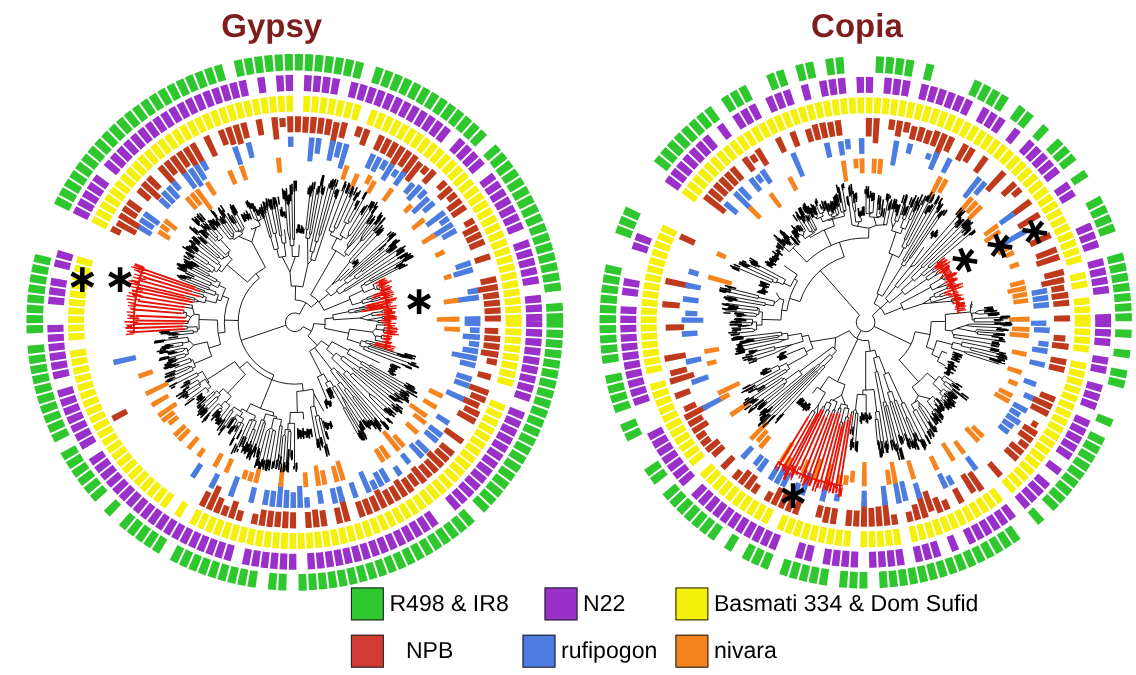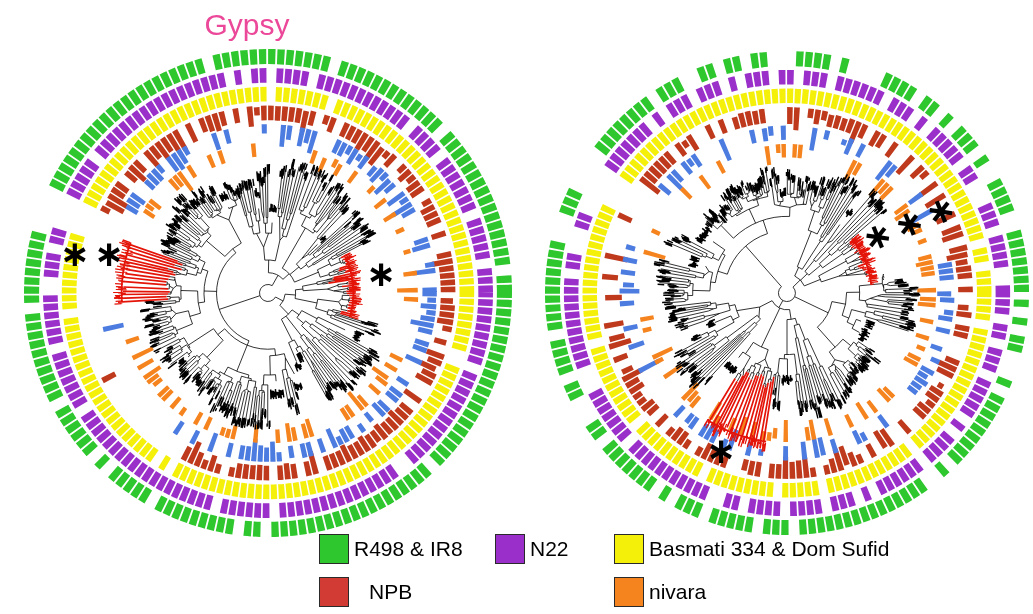--- a/index.html
+++ b/index.html
@@ -1,19 +1,19 @@
 <!DOCTYPE html>
 <html><head>
 <meta charset="utf-8">
 <style>
   html,body{margin:0;padding:0;background:#fff;}
   .fig{position:relative;width:1033px;height:614px;background:#fff;
        font-family:"Liberation Sans",sans-serif;overflow:hidden;}
   .fig svg{position:absolute;left:0;top:0;}
-  .title{position:absolute;transform:translateX(-50%);font-size:30px;color:#ec4899;white-space:nowrap;}
+  .title{position:absolute;transform:translateX(-50%);font-size:30px;color:#7f1d1d;white-space:nowrap;font-weight:bold;}
   .ast{position:absolute;font-family:"DejaVu Sans",sans-serif;font-weight:bold;color:#000;
        white-space:nowrap;line-height:1;}
   .legend-item{position:absolute;display:flex;align-items:center;gap:5px;height:33px;padding-left:39px;}
   .swatch{width:30px;height:30px;border:1.7px solid #2a2a2a;box-sizing:border-box;flex:0 0 auto;}
   .llabel{font-size:21px;color:#000;white-space:nowrap;}
   .pos-c1r1{left:280px;top:532px;} .pos-c2r1{left:436px;top:532px;margin-left:20px;} .pos-c3r1{left:575px;top:532px;}
   .pos-c1r2{left:280px;top:575px;gap:20px;} .pos-c2r2{left:436px;top:575px;} .pos-c3r2{left:575px;top:575px;}
 </style>
 </head>
 <body>
@@ -50,20 +50,21 @@
           <path d="M806.9 200.4L810.0 186.2M803.8 200.7L807.9 178.5M806.0 204.6A90.4 90.4 0 0 0 803.2 204.0M806.0 204.6L806.9 200.4M803.2 204.0L803.8 200.7M802.4 191.0L802.4 190.6M799.8 192.6L800.7 185.4M801.8 194.7A99.4 99.4 0 0 0 799.6 194.4M801.8 194.7L802.4 191.0M799.6 194.4L799.8 192.6M796.9 195.6L798.5 180.6M800.6 197.1A96.9 96.9 0 0 0 796.8 196.6M800.6 197.1L801.0 194.6M796.8 196.6L796.9 195.6M793.9 190.0L794.7 177.9M790.2 190.1L790.6 177.1M793.6 193.5A99.8 99.8 0 0 0 790.1 193.3M793.6 193.5L793.9 190.0M790.1 193.3L790.2 190.1M787.3 191.2L787.3 173.6M791.9 194.4A98.8 98.8 0 0 0 787.3 194.2M791.9 194.4L791.9 193.4M787.3 194.2L787.3 191.2M798.9 197.9A95.9 95.9 0 0 0 790.6 197.2M798.9 197.9L799.0 196.8M790.6 197.2L790.7 194.3M796.6 204.9L804.6 204.3M796.6 204.9L794.4 197.4M785.4 193.5A99.6 99.6 0 0 0 779.9 193.7M778.0 192.0L776.7 178.2M775.3 188.1L773.5 171.8M777.0 193.1L778.0 192.0M777.0 193.1L775.3 188.1M783.0 201.4A91.6 91.6 0 0 0 777.9 201.8M783.0 201.4L782.9 198.1M777.9 201.8L777.0 193.1M774.5 204.6L771.4 182.7M779.6 205.8L781.0 201.6M779.6 205.8L774.5 204.6M789.9 207.4L796.6 204.9M789.9 207.4L779.6 205.8M769.0 189.5L765.5 169.1M766.3 188.2L763.0 171.6M769.3 191.0A103.5 103.5 0 0 0 766.9 191.5M769.3 191.0L769.0 189.5M766.9 191.5L766.3 188.2M764.5 192.0L761.6 179.0M768.4 192.2A102.5 102.5 0 0 0 764.7 193.0M768.4 192.2L768.2 191.2M764.7 193.0L764.5 192.0M762.0 191.7L759.6 182.0M760.2 194.1L757.8 185.5M762.7 194.5A101.4 101.4 0 0 0 760.5 195.1M762.7 194.5L762.0 191.7M760.5 195.1L760.2 194.1M756.1 192.7L754.6 187.8M753.4 194.9L750.6 186.9M756.8 194.8A102.7 102.7 0 0 0 753.7 195.8M756.8 194.8L756.1 192.7M753.7 195.8L753.4 194.9M761.6 195.8A100.4 100.4 0 0 0 756.3 197.4M761.6 195.8L761.3 194.9M756.3 197.4L755.6 195.2M748.8 191.9L747.1 187.2M745.0 193.4L740.9 183.6M749.2 192.8A107.1 107.1 0 0 0 745.4 194.3M749.2 192.8L748.8 191.9M745.4 194.3L745.0 193.4M743.1 196.6L739.7 189.2M740.7 197.7L737.5 191.0M742.0 198.2L743.1 196.6M742.0 198.2L740.7 197.7M748.4 196.5A103.9 103.9 0 0 0 742.5 199.1M748.4 196.5L747.3 193.6M742.5 199.1L742.0 198.2M758.8 197.7A99.4 99.4 0 0 0 747.9 201.7M758.8 197.7L758.5 196.7M747.9 201.7L746.1 197.5M767.8 196.5A98.4 98.4 0 0 0 753.3 200.6M767.8 196.5L767.0 192.5M753.3 200.6L752.9 199.7M741.5 206.4L732.3 188.7M737.3 203.2L734.3 197.6M742.3 207.8A96.2 96.2 0 0 0 740.4 208.8M742.3 207.8L741.5 206.4M740.4 208.8L737.3 203.2M738.0 208.3L729.0 192.7M735.4 209.5L728.0 197.6M738.7 209.5A96.5 96.5 0 0 0 736.3 210.9M738.7 209.5L738.0 208.3M736.3 210.9L735.4 209.5M742.3 209.0A95.1 95.1 0 0 0 738.1 211.4M742.3 209.0L741.8 208.0M738.1 211.4L737.4 210.2M732.0 208.7L724.4 196.9M729.6 209.9L727.5 206.9M732.6 209.5A99.6 99.6 0 0 0 730.4 211.0M732.6 209.5L732.0 208.7M730.4 211.0L729.6 209.9M725.0 209.5L723.7 207.9M725.2 212.4L725.0 209.5M725.2 212.4L722.3 211.5M730.0 214.3L731.1 210.5M730.0 214.3L725.2 212.4M740.5 211.4A93.9 93.9 0 0 0 731.9 217.0M740.5 211.4L739.9 210.4M731.9 217.0L730.0 214.3M758.6 205.4A92.1 92.1 0 0 0 736.8 215.8M758.6 205.4L756.7 199.4M736.8 215.8L735.8 214.3M715.9 214.0L715.1 213.1M719.7 214.0A103.8 103.8 0 0 0 717.6 215.9M719.7 214.0L719.0 213.3M717.6 215.9L715.9 214.0M716.5 218.0L712.0 213.1M716.9 222.1L713.3 218.5M719.6 221.3A98.4 98.4 0 0 0 717.8 223.1M719.6 221.3L716.5 218.0M717.8 223.1L716.9 222.1M723.5 219.5A97.1 97.1 0 0 0 719.7 223.0M723.5 219.5L719.2 214.5M719.7 223.0L718.8 222.0M712.2 220.7L709.9 218.5M710.3 222.1L705.0 217.2M708.7 224.1L707.8 223.3M711.5 223.2A102.8 102.8 0 0 0 709.8 225.1M711.5 223.2L710.3 222.1M709.8 225.1L708.7 224.1M713.9 222.3A101.7 101.7 0 0 0 711.5 224.9M713.9 222.3L712.2 220.7M711.5 224.9L710.6 224.2M723.3 223.0A94.6 94.6 0 0 0 717.4 228.9M723.3 223.0L721.6 221.2M717.4 228.9L712.2 224.1M789.6 216.4A76.7 76.7 0 0 0 733.4 238.2M789.6 216.4L789.9 207.4M755.6 223.1L749.2 209.0M733.4 238.2L720.9 225.3M708.8 228.7A101.2 101.2 0 0 0 699.4 242.2M710.8 252.5L684.9 238.7M701.3 250.9L675.9 238.5M699.5 252.9L675.0 241.7M695.1 254.0L667.5 242.3M702.8 254.4A92.6 92.6 0 0 0 701.7 256.8M702.8 254.4L699.5 252.9M701.7 256.8L695.1 254.0M707.2 253.8A88.9 88.9 0 0 0 705.6 257.3M707.2 253.8L701.3 250.9M705.6 257.3L702.1 255.8M714.1 254.2A82.6 82.6 0 0 0 711.9 258.7M714.1 254.2L710.8 252.5M711.9 258.7L706.1 256.1M724.8 249.8A75.8 75.8 0 0 0 718.6 260.4M724.8 249.8L713.0 241.6M718.6 260.4L712.5 257.4M696.1 257.6A97.6 97.6 0 0 0 692.9 267.3M688.1 268.5L662.1 262.0M687.4 271.0L658.3 264.5M689.7 268.9A100.2 100.2 0 0 0 689.1 271.4M689.7 268.9L688.1 268.5M689.1 271.4L687.4 271.0M694.4 275.2L660.8 268.8M693.2 277.4L663.5 272.5M695.8 275.5A92.9 92.9 0 0 0 695.4 277.8M695.8 275.5L694.4 275.2M695.4 277.8L693.2 277.4M704.2 273.8A85.0 85.0 0 0 0 703.3 278.0M704.2 273.8L689.3 270.4M703.3 278.0L695.6 276.6M709.0 271.5L705.6 266.1M709.0 271.5L703.7 275.9M686.6 279.4L659.9 275.8M687.4 282.2L665.5 279.8M688.7 279.7A99.2 99.2 0 0 0 688.4 282.3M688.7 279.7L686.6 279.4M688.4 282.3L687.4 282.2M684.9 284.7L659.3 282.6M687.4 287.6L671.8 286.8M688.5 285.8L684.9 284.7M688.5 285.8L687.4 287.6M690.3 280.7A97.5 97.5 0 0 0 689.8 285.9M690.3 280.7L688.6 280.5M689.8 285.9L688.5 285.8M683.1 290.3L672.0 290.0M682.1 293.3L667.9 293.4M682.1 295.8L675.1 295.9M683.1 293.3A103.9 103.9 0 0 0 683.1 295.7M683.1 293.3L682.1 293.3M683.1 295.7L682.1 295.8M684.1 290.3A102.9 102.9 0 0 0 684.1 294.6M684.1 290.3L683.1 290.3M684.1 294.6L683.1 294.6M683.3 298.5L667.9 299.3M685.3 301.4L666.9 302.9M686.2 299.9L683.3 298.5M686.2 299.9L685.3 301.4M687.7 292.7A99.3 99.3 0 0 0 687.9 299.8M687.7 292.7L684.1 292.7M687.9 299.8L686.2 299.9M693.2 283.7A94.3 94.3 0 0 0 692.7 295.5M693.2 283.7L690.0 283.4M692.7 295.5L687.7 295.6M712.6 272.5A77.2 77.2 0 0 0 709.9 290.9M712.6 272.5L709.0 271.5M709.9 290.9L692.7 290.4M725.1 255.3A72.5 72.5 0 0 0 715.3 282.6M725.1 255.3L722.3 253.6M715.3 282.6L710.6 282.0M767.5 233.6A62.6 62.6 0 0 0 727.3 274.2M767.5 233.6L763.1 220.2M727.3 274.2L717.9 271.2M707.1 302.4L669.1 306.8M700.7 305.8L679.6 308.9M705.3 306.9L674.4 312.1M707.4 304.8A80.5 80.5 0 0 0 707.7 306.5M707.4 304.8L700.7 305.8M707.7 306.5L705.3 306.9M710.4 302.0A77.1 77.1 0 0 0 710.9 305.1M710.4 302.0L707.1 302.4M710.9 305.1L707.5 305.6M706.8 308.5L672.3 315.2M708.7 310.9L671.9 319.3M713.5 308.8L706.8 308.5M713.5 308.8L708.7 310.9M715.8 302.9A71.9 71.9 0 0 0 716.7 308.1M715.8 302.9L710.6 303.6M716.7 308.1L713.5 308.8M698.3 316.6L682.3 320.8M702.4 318.5L679.2 325.5M703.9 315.1A86.0 86.0 0 0 0 704.7 317.8M703.9 315.1L698.3 316.6M704.7 317.8L702.4 318.5M703.9 321.2L684.0 328.0M719.7 313.4L704.3 316.6M719.7 313.4L703.9 321.2M728.5 303.1A59.4 59.4 0 0 0 730.2 310.2M728.5 303.1L716.2 305.2M730.2 310.2L719.7 313.4M710.5 321.2A81.5 81.5 0 0 0 712.7 326.5M695.6 335.7A100.9 100.9 0 0 0 697.4 339.3M707.4 336.6L676.9 353.3M707.3 332.2A88.8 88.8 0 0 0 709.1 335.7M707.3 332.2L701.1 335.2M709.1 335.7L707.4 336.6M710.5 337.8L682.1 354.5M705.4 344.0L689.5 354.0M714.1 335.7A84.5 84.5 0 0 0 715.4 337.8M714.1 335.7L710.5 337.8M715.4 337.8L705.4 344.0M715.0 330.1A81.0 81.0 0 0 0 717.9 335.3M715.0 330.1L708.1 333.7M717.9 335.3L714.9 337.1M731.0 315.9A60.5 60.5 0 0 0 734.1 322.2M731.0 315.9L714.9 322.5M734.1 322.2L716.1 332.2M735.0 304.7A53.3 53.3 0 0 0 739.2 316.7M735.0 304.7L729.0 306.0M739.2 316.7L732.8 319.9M708.8 344.8L679.3 364.3M710.8 346.1L685.0 364.0M710.7 343.4A91.4 91.4 0 0 0 712.0 345.3M710.7 343.4L708.8 344.8M712.0 345.3L710.8 346.1M711.7 349.2L681.5 371.8M712.2 351.5L691.3 367.8M714.0 348.2L711.7 349.2M714.0 348.2L712.2 351.5M713.0 343.7A89.7 89.7 0 0 0 715.5 347.1M713.0 343.7L711.6 344.7M715.5 347.1L714.0 348.2M724.9 344.0L692.7 370.4M726.2 336.7A74.9 74.9 0 0 0 729.1 340.5M726.2 336.7L714.2 345.4M729.1 340.5L724.9 344.0M735.2 338.0L693.0 374.6M737.4 337.8L697.8 373.7M739.4 334.3A63.0 63.0 0 0 0 740.3 335.2M739.4 334.3L735.2 338.0M740.3 335.2L737.4 337.8M736.9 340.3L694.4 380.3M744.2 330.9A57.2 57.2 0 0 0 745.4 332.2M744.2 330.9L739.9 334.8M745.4 332.2L736.9 340.3M724.1 355.0L693.1 385.6M738.3 343.3L700.4 382.4M742.1 337.3A63.1 63.1 0 0 0 743.1 338.3M742.1 337.3L724.1 355.0M743.1 338.3L738.3 343.3M746.0 338.0L707.1 380.6M748.4 331.9A54.8 54.8 0 0 0 750.1 333.4M748.4 331.9L742.6 337.8M750.1 333.4L746.0 338.0M754.7 322.3A43.6 43.6 0 0 0 756.9 324.6M754.7 322.3L744.6 331.4M756.9 324.6L749.2 332.6M757.2 315.3A37.2 37.2 0 0 0 760.5 319.1M757.2 315.3L727.0 337.8M760.5 319.1L755.9 323.6M759.7 307.0L736.7 310.7M759.7 307.0L758.9 317.4M726.3 364.4A93.8 93.8 0 0 0 735.7 371.5M738.4 373.1A93.7 93.7 0 0 0 741.0 374.6M738.4 373.1L735.2 378.5M741.0 374.6L737.1 381.5M744.0 368.1L739.5 373.8M744.0 368.1L743.1 375.7M742.9 352.0A73.6 73.6 0 0 0 750.4 356.9M742.9 352.0L738.7 357.6M750.4 356.9L744.0 368.1M748.1 369.5A85.8 85.8 0 0 0 749.8 370.3M748.1 369.5L746.9 371.9M749.8 370.3L748.6 372.8M751.6 372.4A86.9 86.9 0 0 0 754.2 373.5M751.6 372.4L749.4 377.4M754.2 373.5L751.7 379.5M751.6 365.3A80.4 80.4 0 0 0 755.6 367.1M751.6 365.3L749.3 370.1M755.6 367.1L753.1 373.0M757.3 372.5A84.9 84.9 0 0 0 759.3 373.2M757.3 372.5L756.3 375.2M759.3 373.2L758.2 376.1M755.5 363.1A76.8 76.8 0 0 0 761.0 365.3M755.5 363.1L754.0 366.4M761.0 365.3L758.3 372.9M762.7 370.8A81.6 81.6 0 0 0 764.8 371.5M762.7 370.8L761.6 374.3M764.8 371.5L763.5 376.3M764.1 383.5A93.3 93.3 0 0 0 766.1 384.0M764.1 383.5L763.7 384.9M766.1 384.0L765.4 387.2M768.9 379.0A87.8 87.8 0 0 0 771.4 379.4M768.9 379.0L768.1 382.8M771.4 379.4L771.0 381.6M767.8 370.7A80.0 80.0 0 0 0 771.8 371.5M767.8 370.7L764.6 383.6M771.8 371.5L770.3 379.2M764.7 367.0A77.3 77.3 0 0 0 770.6 368.5M764.7 367.0L763.5 371.1M770.6 368.5L770.0 371.2M765.1 359.2L757.2 363.8M765.1 359.2L768.5 368.0M753.3 342.4A59.8 59.8 0 0 0 768.2 349.7M753.3 342.4L745.5 353.8M768.2 349.7L765.1 359.2M775.5 377.8L773.4 393.6M774.2 374.4A82.4 82.4 0 0 0 775.9 374.6M774.2 374.4L773.8 376.8M775.9 374.6L775.5 377.8M777.6 378.9L774.7 404.5M779.7 379.4L777.5 406.4M777.9 375.6A83.1 83.1 0 0 0 780.0 375.9M777.9 375.6L777.6 378.9M780.0 375.9L779.7 379.4M777.8 371.7L775.4 374.6M777.8 371.7L779.1 375.8M782.3 379.7A86.8 86.8 0 0 0 792.7 379.6M779.4 358.4A65.9 65.9 0 0 0 787.4 358.9M779.4 358.4L777.8 371.7M787.4 358.9L787.5 376.0M796.0 385.1L797.9 404.8M799.1 389.5L801.9 411.4M795.6 381.5A88.9 88.9 0 0 0 798.1 381.2M795.6 381.5L796.0 385.1M798.1 381.2L799.1 389.5M801.5 388.8L804.3 407.5M795.9 374.5A81.9 81.9 0 0 0 799.2 374.0M795.9 374.5L796.6 381.4M799.2 374.0L801.5 388.8M784.5 354.5A61.6 61.6 0 0 0 794.5 354.1M784.5 354.5L784.3 358.8M794.5 354.1L797.0 374.3M797.2 348.0L808.1 406.9M804.5 373.7L811.4 405.4M807.3 377.9L814.4 407.7M809.8 379.2L818.9 413.4M805.1 369.0A78.1 78.1 0 0 0 807.0 368.5M805.1 369.0L807.3 377.9M807.0 368.5L809.8 379.2M802.8 365.8A74.5 74.5 0 0 0 805.3 365.2M802.8 365.8L804.5 373.7M805.3 365.2L806.2 368.7M795.4 338.3A46.0 46.0 0 0 0 797.9 337.7M795.4 338.3L797.2 348.0M797.9 337.7L804.6 365.4M813.1 379.9L819.1 400.1M811.7 367.8L822.5 400.6M808.8 365.8A76.0 76.0 0 0 0 810.8 365.1M808.8 365.8L813.1 379.9M810.8 365.1L811.7 367.8M816.1 373.8L826.9 403.9M816.6 368.0L830.9 404.3M812.8 364.5A76.0 76.0 0 0 0 814.9 363.7M812.8 364.5L816.1 373.8M814.9 363.7L816.6 368.0M806.8 356.9A66.9 66.9 0 0 0 810.5 355.6M806.8 356.9L809.5 365.6M810.5 355.6L813.6 364.2M823.9 380.8L833.7 404.4M826.4 381.7L833.5 397.7M824.1 378.7L823.9 380.8M824.1 378.7L826.4 381.7M824.5 370.8L840.6 404.2M819.1 367.2A80.8 80.8 0 0 0 822.1 365.8M819.1 367.2L824.1 378.7M822.1 365.8L824.5 370.8M803.3 340.4A50.1 50.1 0 0 0 807.8 338.6M803.3 340.4L808.7 356.3M807.8 338.6L820.6 366.5M794.2 325.5A33.2 33.2 0 0 0 799.1 324.0M794.2 325.5L797.0 337.9M799.1 324.0L805.2 339.7M787.0 319.6A26.6 26.6 0 0 0 795.3 318.3M787.0 319.6L787.0 354.6M795.3 318.3L797.3 324.6M772.1 300.7A16.8 16.8 0 0 0 789.6 309.6M772.1 300.7L759.7 307.0M779.8 308.2L761.4 347.0M789.6 309.6L791.1 319.3M833.2 379.9L844.0 400.3M834.6 375.0L846.2 395.1M830.0 374.0A91.7 91.7 0 0 0 833.0 372.3M830.0 374.0L833.2 379.9M833.0 372.3L834.6 375.0M839.2 377.3L846.7 389.4M838.4 372.3L849.7 389.7M834.8 370.2A90.8 90.8 0 0 0 836.4 369.2M834.8 370.2L839.2 377.3M836.4 369.2L838.4 372.3M840.5 370.2L849.7 383.5M835.4 366.1L835.6 369.7M835.4 366.1L840.5 370.2M828.4 367.7A85.4 85.4 0 0 0 834.2 364.2M828.4 367.7L831.5 373.2M834.2 364.2L835.4 366.1M847.8 375.2L851.3 379.9M851.7 376.1L854.5 379.8M852.9 373.3L854.8 375.6M849.7 373.7A102.2 102.2 0 0 0 851.8 372.0M849.7 373.7L851.7 376.1M851.8 372.0L852.9 373.3M847.2 374.4A101.2 101.2 0 0 0 850.1 372.1M847.2 374.4L847.8 375.2M850.1 372.1L850.7 372.9M850.8 366.6L855.0 371.6M854.4 366.0L855.8 367.7M856.4 364.8L861.6 370.1M853.5 365.1A98.1 98.1 0 0 0 855.2 363.5M853.5 365.1L854.4 366.0M855.2 363.5L856.4 364.8M848.9 364.5A94.5 94.5 0 0 0 851.6 362.1M848.9 364.5L850.8 366.6M851.6 362.1L854.0 364.6M842.9 364.7A91.0 91.0 0 0 0 848.1 360.3M842.9 364.7L849.2 372.8M848.1 360.3L850.6 363.0M834.8 359.7L831.5 365.9M834.8 359.7L845.6 362.5M859.0 365.0L860.2 366.1M859.8 362.9L865.2 368.2M860.2 360.4L865.1 365.0M858.8 360.4L859.8 362.9M858.8 360.4L860.2 360.4M855.9 361.8A97.4 97.4 0 0 0 858.0 359.6M855.9 361.8L859.0 365.0M858.0 359.6L858.8 360.4M861.1 358.2L864.1 360.7M862.6 356.4L866.5 359.6M859.8 357.0A97.0 97.0 0 0 0 861.3 355.3M859.8 357.0L861.1 358.2M861.3 355.3L862.6 356.4M854.2 357.4A93.1 93.1 0 0 0 857.7 353.6M854.2 357.4L857.3 360.4M857.7 353.6L860.6 356.1M863.8 354.2L869.5 358.8M865.6 352.5L876.1 360.5M869.0 352.0L870.5 353.1M862.8 349.0L865.6 352.5M862.8 349.0L869.0 352.0M857.7 349.3A90.4 90.4 0 0 0 859.7 346.7M857.7 349.3L863.8 354.2M859.7 346.7L862.8 349.0M860.9 343.4L871.6 350.7M855.9 345.2A86.5 86.5 0 0 0 858.4 341.7M855.9 345.2L859.0 347.6M858.4 341.7L860.9 343.4M848.1 348.8A82.7 82.7 0 0 0 853.6 342.1M848.1 348.8L855.7 355.8M853.6 342.1L856.6 344.3M829.3 351.9A72.5 72.5 0 0 0 842.9 339.2M829.3 351.9L834.8 359.7M842.9 339.2L850.8 345.7M860.5 339.9A87.2 87.2 0 0 0 866.3 329.2M868.6 327.7A88.6 88.6 0 0 0 871.0 321.4M852.1 328.4A74.1 74.1 0 0 0 856.3 319.4M852.1 328.4L859.5 332.5M856.3 319.4L861.0 321.2M879.7 322.1L908.5 331.1M881.9 320.2L906.0 327.1M876.4 319.8L879.7 322.1M876.4 319.8L881.9 320.2M883.7 318.5L911.8 325.9M884.4 316.1L911.6 322.5M882.3 318.1A98.6 98.6 0 0 0 882.9 315.7M882.3 318.1L883.7 318.5M882.9 315.7L884.4 316.1M881.9 312.4L904.4 317.0M873.9 314.4A89.5 89.5 0 0 0 874.7 310.9M873.9 314.4L882.7 316.6M874.7 310.9L881.9 312.4M864.8 316.4A81.3 81.3 0 0 0 866.2 311.3M864.8 316.4L876.4 319.8M866.2 311.3L874.2 313.1M847.1 322.1A66.7 66.7 0 0 0 851.6 309.6M847.1 322.1L853.7 325.3M851.6 309.6L865.7 313.2M876.9 308.5L904.3 313.2M879.7 305.8L911.2 310.1M866.9 306.8A81.1 81.1 0 0 0 867.4 304.1M866.9 306.8L876.9 308.5M867.4 304.1L879.7 305.8M889.3 303.8L907.2 305.7M890.2 301.7L909.7 303.3M888.4 303.7A101.9 101.9 0 0 0 888.6 301.5M888.4 303.7L889.3 303.8M888.6 301.5L890.2 301.7M887.8 299.7L912.4 301.3M886.7 301.7L888.4 303.0M886.7 301.7L887.8 299.7M885.8 296.9L910.8 297.9M881.6 294.6L915.9 295.2M877.7 295.9L885.8 296.9M877.7 295.9L881.6 294.6M870.2 298.4L886.7 301.7M870.2 298.4L877.7 295.9M865.1 300.7L867.2 305.4M865.1 300.7L870.2 298.4M887.3 292.7L910.1 292.6M888.6 289.4L914.8 288.5M885.7 292.7A98.7 98.7 0 0 0 885.6 289.5M885.7 292.7L887.3 292.7M885.6 289.5L888.6 289.4M890.3 285.6L903.9 284.6M889.1 282.5L899.9 281.3M886.4 284.5L890.3 285.6M886.4 284.5L889.1 282.5M883.8 290.9A96.8 96.8 0 0 0 883.5 284.7M883.8 290.9L885.7 290.8M883.5 284.7L886.4 284.5M883.5 277.3A97.7 97.7 0 0 0 883.0 274.6M883.5 277.3L884.4 277.2M883.0 274.6L884.0 274.4M882.4 277.4L883.8 280.0M882.4 277.4L883.2 275.6M882.3 283.6L883.7 287.8M882.3 283.6L882.4 277.4M859.3 300.1A72.6 72.6 0 0 0 859.3 285.8M859.3 300.1L865.1 300.7M859.3 285.8L882.3 283.6M842.2 315.4A59.6 59.6 0 0 0 846.6 292.4M842.2 315.4L848.8 318.1M846.6 292.4L859.6 292.2M817.4 327.2A45.7 45.7 0 0 0 831.9 301.6M817.4 327.2L835.2 347.2M831.9 301.6L845.6 304.2M866.5 275.1A81.5 81.5 0 0 0 866.1 273.5M866.5 275.1L867.5 274.9M866.1 273.5L867.1 273.2M865.4 274.8A80.5 80.5 0 0 0 864.7 272.2M865.4 274.8L866.3 274.5M864.7 272.2L865.7 271.9M854.9 269.9A71.8 71.8 0 0 0 854.2 267.9M854.9 269.9L859.6 268.3M854.2 267.9L857.8 266.6M861.6 262.9A80.5 80.5 0 0 0 860.8 261.0M861.6 262.9L862.5 262.5M860.8 261.0L861.8 260.6M850.2 270.5A67.1 67.1 0 0 0 848.9 267.2M850.2 270.5L854.6 269.0M848.9 267.2L861.3 262.0M846.7 275.0A62.4 62.4 0 0 0 845.2 270.6M846.7 275.0L864.0 269.7M845.2 270.6L849.7 269.0M839.0 276.1L865.1 273.8M839.0 276.1L845.7 271.8M851.7 261.8L860.1 259.4M851.7 261.8L859.1 257.2M858.9 254.8A81.5 81.5 0 0 0 858.1 253.2M858.9 254.8L859.8 254.3M858.1 253.2L859.0 252.7M856.6 250.7L858.0 251.0M856.6 250.7L857.0 249.5M857.6 254.3A80.5 80.5 0 0 0 855.8 251.2M857.6 254.3L858.4 253.8M855.8 251.2L856.6 250.7M847.6 263.7A67.3 67.3 0 0 0 845.3 259.3M847.6 263.7L851.7 261.8M845.3 259.3L856.7 252.7M821.3 281.9A36.0 36.0 0 0 0 818.7 275.9M821.3 281.9L839.0 276.1M818.7 275.9L846.3 261.1M849.7 250.8L854.0 248.5M849.7 250.8L852.9 246.9M848.8 247.5A76.8 76.8 0 0 0 847.7 246.0M848.8 247.5L851.8 245.3M847.7 246.0L849.9 244.3M843.6 254.9A68.2 68.2 0 0 0 841.7 252.3M843.6 254.9L849.7 250.8M841.7 252.3L848.6 247.1M847.4 241.7L883.9 210.7M847.1 238.9L880.1 209.1M845.2 243.6A76.3 76.3 0 0 0 843.7 241.9M845.2 243.6L847.4 241.7M843.7 241.9L847.1 238.9M839.5 250.9A67.3 67.3 0 0 0 837.7 248.8M839.5 250.9L849.8 242.7M837.7 248.8L844.5 242.9M844.3 238.3L880.3 204.0M842.7 236.5L878.4 200.4M839.0 243.4A71.8 71.8 0 0 0 837.4 241.9M839.0 243.4L844.3 238.3M837.4 241.9L842.7 236.5M831.2 255.4A58.0 58.0 0 0 0 828.4 252.4M831.2 255.4L838.2 249.4M828.4 252.4L838.2 242.7M822.6 267.8A43.6 43.6 0 0 0 819.3 263.8M822.6 267.8L842.7 253.6M819.3 263.8L830.0 254.1M836.1 240.1L872.0 201.3M831.8 241.1L873.2 193.2M850.9 214.8A101.0 101.0 0 0 0 846.4 211.3M827.3 242.8L831.8 241.1M827.3 242.8L839.8 224.6M816.0 261.7A42.7 42.7 0 0 0 813.7 259.7M816.0 261.7L836.1 240.1M813.7 259.7L827.3 242.8M808.7 275.2A28.0 28.0 0 0 0 804.9 271.4M808.7 275.2L820.7 265.3M804.9 271.4L814.3 260.1M835.9 223.5L857.4 192.8M834.8 222.0L854.6 192.6M827.9 234.8A71.1 71.1 0 0 0 826.7 234.0M827.9 234.8L835.9 223.5M826.7 234.0L834.8 222.0M824.9 233.3L853.7 188.1M823.2 232.2L853.6 181.3M822.4 237.4A65.9 65.9 0 0 0 820.7 236.4M822.4 237.4L824.9 233.3M820.7 236.4L823.2 232.2M822.0 242.0A61.8 61.8 0 0 0 819.4 240.4M822.0 242.0L827.2 234.4M819.4 240.4L821.6 236.9M830.0 216.1L845.1 189.0M826.2 218.0L846.4 179.3M825.9 223.4A79.8 79.8 0 0 0 823.9 222.3M825.9 223.4L830.0 216.1M823.9 222.3L826.2 218.0M826.4 212.4L842.8 178.7M825.6 209.6L838.6 181.5M823.6 218.1A83.3 83.3 0 0 0 822.0 217.4M823.6 218.1L826.4 212.4M822.0 217.4L825.6 209.6M823.2 225.9A76.3 76.3 0 0 0 819.8 224.2M823.2 225.9L824.8 222.8M819.8 224.2L822.9 217.8M828.9 198.0L833.5 187.6M826.4 198.0L832.8 182.6M828.1 199.8A101.8 101.8 0 0 0 826.0 198.9M828.1 199.8L828.9 198.0M826.0 198.9L826.4 198.0M823.2 198.7L828.9 184.0M820.9 197.1L823.4 190.0M822.8 199.8A99.9 99.9 0 0 0 820.3 198.8M822.8 199.8L823.2 198.7M820.3 198.8L820.9 197.1M823.0 208.4A91.9 91.9 0 0 0 818.7 206.8M823.0 208.4L826.9 199.3M818.7 206.8L821.5 199.3M817.0 199.5L823.1 180.5M814.3 197.2L816.3 190.1M816.3 201.4A96.2 96.2 0 0 0 813.3 200.5M816.3 201.4L817.0 199.5M813.3 200.5L814.3 197.2M810.1 200.1L814.1 183.8M811.6 206.3L814.7 200.9M811.6 206.3L810.1 200.1M818.7 212.4A86.6 86.6 0 0 0 810.6 209.7M818.7 212.4L820.6 207.5M810.6 209.7L811.6 206.3M817.2 234.0A66.3 66.3 0 0 0 808.2 230.2M817.2 234.0L821.8 225.1M808.2 230.2L814.7 210.9M802.2 269.3A28.1 28.1 0 0 0 797.3 266.8M802.2 269.3L820.5 241.0M797.3 266.8L811.3 231.3M804.3 285.9A18.7 18.7 0 0 0 794.7 276.0M804.3 285.9L820.4 279.4M800.5 280.2L807.3 273.7M794.7 276.0L798.6 267.4M781.4 286.6A8.5 8.5 0 1 0 793.0 287.1M781.4 286.6L745.7 246.0M782.9 300.4L778.9 307.7M794.6 296.7L828.2 312.8M793.0 287.1L800.3 279.9" fill="none" stroke="#000000" stroke-width="0.8"></path>
           <path d="M808.4 190.9L810.0 182.9M807.3 191.4L808.8 184.1M809.2 188.3L810.7 181.3M811.2 189.3L812.8 182.4M810.6 190.3L811.8 185.0M808.9 180.8L809.5 177.7M805.9 182.0L806.7 177.2M806.9 183.0L808.1 176.5M806.5 183.7L807.8 176.5M805.6 181.9L806.6 175.9M801.2 195.9L802.1 189.4M802.8 197.7L804.2 189.5M801.2 196.5L802.3 189.1M798.9 190.9L800.2 180.3M799.4 190.4L800.6 180.6M801.7 191.2L803.1 181.3M798.1 185.9L799.0 177.3M799.9 184.5L800.7 178.4M792.4 182.9L792.8 175.3M792.7 181.1L792.9 176.7M794.5 181.8L794.9 175.4M793.2 182.8L793.6 175.0M791.2 179.8L791.5 173.7M789.0 180.5L789.1 176.0M788.4 179.6L788.5 171.9M786.5 176.1L786.5 172.1M789.3 179.5L789.5 169.4M787.6 176.8L787.7 169.0M776.5 184.6L775.5 173.6M778.9 181.3L778.5 175.3M778.6 183.7L778.0 175.1M778.1 180.5L777.7 175.5M776.9 180.8L776.5 176.4M774.7 176.4L773.7 167.1M772.6 178.8L771.6 170.1M773.2 177.6L772.1 168.6M770.8 186.0L769.8 178.8M771.8 187.2L770.5 178.1M767.2 171.0L766.5 166.5M766.2 172.8L765.3 167.5M764.0 178.4L762.3 169.9M762.0 175.4L760.4 167.9M761.8 183.7L760.0 175.9M763.9 182.0L762.6 175.8M762.6 183.8L761.1 176.9M764.6 184.3L763.1 177.0M761.6 186.4L759.4 177.1M760.1 188.7L757.6 179.1M762.4 188.0L760.4 179.3M760.5 186.0L758.5 178.0M762.1 186.0L760.5 179.5M761.0 187.3L758.8 178.5M759.0 190.7L756.9 182.9M760.1 189.8L758.5 183.3M758.2 191.3L756.1 183.9M754.8 192.0L752.5 184.7M754.5 190.3L752.8 185.0M757.7 192.0L755.0 182.6M757.0 192.9L754.6 184.8M755.2 190.0L754.2 186.6M757.9 194.1L755.4 185.4M753.4 192.8L750.0 182.5M752.2 191.3L749.8 184.1M752.8 190.6L751.0 185.3M751.3 189.9L749.0 183.2M751.4 189.3L749.6 184.1M747.1 190.3L745.3 185.8M750.0 191.0L746.9 182.4M750.0 191.6L747.3 184.3M743.4 184.8L741.6 180.4M743.0 187.0L741.0 182.3M742.0 190.7L740.5 187.3M742.0 195.3L738.0 186.6M743.1 195.0L739.2 186.1M740.3 192.4L737.0 185.3M740.7 194.9L737.9 188.9M738.6 193.2L736.6 188.9M739.0 198.1L734.5 189.2M739.5 197.2L734.5 187.1M738.3 196.5L735.2 190.3M739.3 197.3L734.7 188.1M738.2 196.0L734.0 187.5M732.5 193.2L729.8 188.3M734.5 194.6L729.9 186.0M736.1 194.3L731.0 184.3M734.7 192.8L730.9 185.5M735.0 192.5L732.4 187.4M736.3 199.6L734.3 195.9M735.1 200.9L732.8 196.8M735.5 201.2L732.3 195.5M734.7 199.8L733.2 197.1M731.5 198.2L726.2 189.0M731.3 195.3L727.3 188.2M730.7 198.6L726.4 191.4M731.0 198.2L725.8 189.4M730.9 194.6L727.6 188.8M730.4 196.4L726.8 190.2M731.8 200.7L727.0 192.7M731.5 202.9L727.6 196.6M732.2 201.2L728.8 195.5M727.9 199.8L723.2 192.3M726.3 198.6L724.2 195.4M724.9 201.0L720.9 195.2M727.8 198.9L724.2 193.1M727.3 209.6L724.5 205.5M728.8 210.1L725.0 204.6M730.1 209.4L727.1 204.9M725.9 209.1L723.8 206.3M727.4 210.6L723.6 205.3M724.9 210.5L722.0 206.7M726.5 214.1L719.5 204.9M724.8 210.7L721.8 206.7M725.1 214.4L721.2 209.4M724.3 215.9L719.7 210.2M725.7 215.2L721.7 210.1M725.5 215.2L720.7 209.2M725.4 217.4L720.2 211.1M726.4 215.6L722.6 210.8M725.2 222.5L718.8 215.2M726.5 222.8L720.5 215.9M727.3 220.6L723.3 215.6M725.2 222.7L718.5 215.0M725.3 218.1L722.2 214.4M724.8 220.6L721.2 216.4M717.9 218.5L711.8 211.9M717.3 216.5L712.4 211.1M715.9 218.2L709.2 211.2M715.4 215.2L711.0 210.4M716.6 216.7L710.5 210.2M714.6 214.8L709.2 209.1M713.6 214.8L709.0 209.9M714.9 221.4L710.8 217.4M718.8 222.7L713.4 217.0M716.3 222.2L712.1 218.0M718.8 221.7L713.8 216.5M718.1 222.1L713.1 216.9M718.3 221.7L712.3 215.5M713.6 223.9L707.0 217.6M712.6 221.1L709.2 217.8M713.9 222.6L707.5 216.5M708.9 218.7L703.4 213.5M710.4 219.9L704.6 214.4M712.1 227.5L706.3 222.5M712.4 225.9L706.7 220.8M709.0 226.7L705.4 223.7M690.7 242.4L683.4 238.6M687.6 242.1L682.8 239.7M688.6 240.4L681.2 236.5M690.6 242.7L682.0 238.2M688.9 238.7L681.5 234.5M689.2 239.9L684.1 237.2M678.1 241.7L673.2 239.4M681.9 242.2L673.9 238.3M678.5 238.7L674.7 236.9M680.8 242.4L673.6 239.0M679.8 243.0L674.3 240.4M679.5 241.6L672.2 238.0M677.6 242.4L671.5 239.6M672.3 246.3L665.4 243.5M672.1 245.0L663.9 241.6M672.9 242.8L667.0 240.2M670.3 244.2L663.7 241.4M668.0 261.8L659.0 259.5M664.8 261.5L661.2 260.6M669.3 262.2L659.6 259.7M664.2 263.6L658.8 262.3M664.2 265.6L656.7 263.9M664.8 264.0L654.4 261.6M660.4 264.6L653.9 263.2M660.2 265.9L653.9 264.6M662.6 270.6L658.8 269.9M667.1 271.7L658.2 270.1M667.1 271.7L659.4 270.4M666.1 271.3L659.3 270.1M662.5 271.3L657.7 270.4M668.6 271.9L661.4 270.7M670.6 272.7L660.5 271.0M665.6 273.1L659.5 272.1M669.5 272.9L660.3 271.3M669.3 271.5L661.1 270.0M665.8 273.9L661.9 273.3M663.2 277.0L656.0 276.1M665.9 277.9L656.9 276.8M666.4 278.2L657.5 277.1M663.5 277.4L658.2 276.7M671.2 280.0L662.2 279.0M670.3 280.6L661.6 279.7M671.5 278.6L663.6 277.6M669.7 281.8L660.7 281.0M668.0 278.1L663.5 277.6M664.2 284.8L657.6 284.3M664.3 281.1L656.4 280.4M663.9 281.6L657.5 281.1M676.7 286.9L668.6 286.4M674.5 287.8L669.5 287.6M676.5 285.5L667.4 284.9M678.5 286.6L670.7 286.2M674.4 285.0L668.2 284.6M675.7 290.9L670.2 290.8M674.4 290.1L668.1 290.0M678.5 291.5L668.9 291.3M678.6 290.6L667.1 290.4M676.9 290.2L670.7 290.1M670.9 293.1L663.2 293.1M673.2 292.9L665.0 292.9M674.1 292.5L664.5 292.4M671.3 295.2L663.5 295.4M674.6 294.9L663.2 295.1M680.9 296.0L670.7 296.3M678.3 296.3L672.6 296.5M677.3 296.4L671.4 296.6M673.7 298.1L665.0 298.5M673.7 299.9L665.4 300.4M671.1 300.1L666.6 300.4M671.4 298.5L666.1 298.8M671.6 304.0L664.6 304.7M669.3 302.1L662.4 302.6M672.7 303.6L664.1 304.4M670.3 301.9L662.1 302.5M675.9 306.5L664.9 307.9M672.5 306.2L666.3 306.9M675.3 306.7L665.5 307.9M674.2 306.0L667.7 306.7M675.5 307.9L665.1 309.3M676.1 307.8L666.0 309.1M683.1 309.0L678.7 309.7M682.0 308.1L678.4 308.6M685.2 308.1L678.5 309.1M684.7 308.7L678.0 309.7M685.9 309.5L676.4 311.1M685.2 308.4L677.4 309.5M678.9 311.4L671.6 312.6M678.1 311.4L672.2 312.4M677.2 310.3L672.3 311.1M680.2 309.6L672.6 310.8M674.9 312.8L669.4 313.7M674.8 313.5L670.6 314.3M675.5 314.6L670.0 315.7M675.4 316.6L668.9 317.9M675.7 316.0L668.4 317.5M677.5 317.7L670.5 319.3M677.0 319.8L668.1 322.0M674.7 318.5L669.1 319.7M676.6 317.1L670.6 318.4M677.3 320.1L669.3 322.1M677.5 318.7L671.0 320.2M685.0 320.0L681.2 321.0M685.4 320.9L677.7 323.0M686.8 320.0L681.4 321.5M684.6 318.6L680.4 319.6M688.5 318.1L680.6 320.1M684.2 323.1L674.7 325.9M684.1 325.2L675.8 327.8M681.0 323.8L674.7 325.7M687.8 325.4L679.7 328.1M688.1 327.7L680.7 330.3M682.2 349.7L674.9 353.7M681.6 352.9L674.0 357.2M680.3 353.7L676.2 356.1M686.7 350.0L679.0 354.4M684.7 354.2L680.2 356.8M684.2 352.2L678.1 355.7M688.3 352.8L681.3 357.0M686.5 350.4L677.8 355.4M694.9 350.1L687.8 354.5M695.9 351.5L688.8 356.1M685.7 362.5L676.5 368.8M685.1 360.8L675.8 366.9M680.9 361.4L677.0 363.9M689.5 362.8L685.0 366.0M687.8 364.2L683.5 367.3M687.4 362.6L682.1 366.4M688.1 369.2L680.3 375.2M684.5 371.1L681.0 373.8M687.7 369.7L680.4 375.4M682.9 368.2L676.8 372.6M694.3 363.3L686.6 369.1M695.4 366.6L688.5 372.2M694.1 366.3L689.5 369.9M695.0 365.7L690.1 369.5M697.2 365.0L688.4 372.1M694.0 363.8L688.6 367.9M694.1 366.8L689.4 370.5M696.3 367.4L689.8 372.7M697.3 372.9L692.8 376.9M697.4 371.9L691.8 376.9M696.3 372.8L690.4 378.0M696.0 371.3L691.1 375.5M700.8 372.0L697.2 375.3M699.6 371.9L695.4 375.7M702.3 369.6L694.5 376.7M698.8 376.2L691.9 382.6M700.5 376.9L692.5 384.7M698.4 376.7L691.7 383.0M696.0 376.0L690.9 380.6M696.5 376.7L690.8 382.0M694.7 382.4L689.3 387.6M697.3 384.5L693.4 388.5M695.0 381.2L689.5 386.4M703.8 377.8L698.4 383.4M704.8 377.5L697.0 385.5M710.1 377.0L706.1 381.5M712.6 376.1L707.1 382.1M709.9 379.0L704.8 384.8M775.7 387.9L774.8 395.4M773.5 390.1L772.9 394.7M773.9 399.2L773.0 406.5M774.1 401.7L773.2 409.4M775.1 398.1L773.9 408.5M776.1 401.8L775.6 407.0M774.2 401.1L773.2 409.2M778.7 401.2L778.0 410.0M779.8 400.8L779.1 411.2M777.9 403.3L777.5 408.7M798.4 400.3L799.3 409.2M799.0 401.6L799.9 409.0M800.5 407.8L801.4 416.0M801.4 409.1L802.1 414.8M799.8 409.4L800.5 415.8M805.0 402.7L806.5 411.8M802.2 404.1L803.3 412.2M804.8 402.8L806.0 410.4M801.6 401.0L802.7 409.4M805.3 400.9L807.0 410.9M805.7 403.8L807.0 411.2M806.6 403.8L807.5 408.7M805.4 400.5L807.3 411.8M809.6 400.4L811.5 409.4M809.9 402.0L810.9 406.9M811.3 399.7L813.2 407.7M812.4 402.0L813.9 408.7M813.5 404.0L815.0 410.4M814.9 403.1L816.4 409.3M818.9 406.7L821.9 417.6M818.1 410.4L820.0 417.7M818.8 410.1L820.5 416.2M815.3 407.9L817.9 418.3M817.7 407.7L819.6 414.7M818.6 407.9L821.2 417.6M816.8 395.3L818.8 402.3M819.0 396.4L821.0 403.0M819.0 396.7L821.1 403.5M817.8 397.5L819.8 404.4M823.6 397.7L825.8 404.2M819.9 397.5L821.3 402.1M822.3 394.0L825.1 402.1M824.5 399.7L827.5 408.4M825.0 398.9L827.6 406.0M824.6 402.2L826.2 406.6M825.2 399.5L827.8 406.6M824.1 398.5L826.6 405.7M826.6 398.5L830.0 407.5M829.7 402.6L831.0 405.9M829.0 400.7L831.4 407.0M830.1 402.2L832.7 408.7M832.7 401.8L835.2 407.8M830.9 398.6L834.3 406.8M831.6 400.0L835.1 408.5M832.0 399.9L835.6 408.6M830.7 400.5L832.8 405.9M832.1 402.0L835.1 409.1M830.2 394.0L833.1 400.7M832.1 393.3L835.7 401.4M832.1 393.3L835.6 401.2M831.2 395.6L833.4 400.9M836.3 399.6L839.3 406.1M837.7 399.3L841.7 407.7M839.4 399.4L842.3 405.5M837.1 400.6L841.1 409.2M841.9 396.1L845.2 402.3M842.3 397.2L845.0 402.2M842.1 396.1L846.0 403.5M841.9 396.6L844.8 402.0M840.9 395.1L845.0 402.9M841.6 396.2L845.5 403.6M842.8 391.9L846.9 399.3M844.5 393.5L846.4 396.9M845.3 389.7L849.2 396.1M844.8 389.9L849.2 397.3M843.9 391.9L846.4 396.2M844.0 383.4L848.1 389.8M844.3 383.0L849.0 390.4M846.0 386.3L849.1 391.3M846.0 387.3L849.5 392.8M845.2 384.7L850.4 392.9M845.5 385.3L849.9 392.3M848.7 387.8L852.0 392.9M849.3 387.0L851.5 390.4M846.6 379.6L850.7 385.5M845.8 378.2L851.5 386.4M848.8 379.6L852.8 385.2M846.1 378.5L851.4 386.1M848.4 381.7L851.1 385.5M850.0 378.0L853.2 382.3M849.5 375.5L854.4 382.0M849.0 378.9L853.0 384.4M847.2 375.3L851.8 381.6M847.8 375.8L852.9 382.8M850.7 377.8L855.8 384.6M854.6 376.8L857.6 380.5M850.6 376.8L855.3 383.1M853.2 375.5L856.8 380.0M853.2 377.0L857.0 381.8M851.6 371.6L857.6 379.0M849.7 371.4L855.4 378.5M853.9 367.9L858.6 373.1M850.0 367.1L856.2 374.3M852.4 370.4L855.7 374.3M853.4 370.1L856.6 373.8M854.3 368.9L858.2 373.3M851.7 362.5L857.0 368.2M851.0 362.8L858.8 371.4M859.2 368.2L862.4 371.6M861.0 367.0L865.2 371.3M859.0 368.8L862.7 372.7M858.2 367.6L862.7 372.4M859.3 366.9L863.5 371.2M858.1 365.2L862.4 369.5M858.1 363.4L863.8 369.1M861.9 365.5L865.9 369.4M860.7 362.8L868.3 370.0M861.2 364.0L867.2 369.8M861.9 362.2L867.4 367.3M861.8 362.9L867.6 368.3M862.2 360.5L869.0 366.6M862.5 364.1L866.1 367.4M862.1 357.1L867.9 362.0M858.2 357.6L864.4 363.3M861.3 356.8L868.4 362.9M861.6 358.4L866.4 362.7M863.7 358.1L867.1 361.0M862.3 356.2L869.8 362.5M863.4 356.0L870.4 361.8M863.7 357.1L870.0 362.3M863.3 358.6L867.1 361.9M862.6 356.7L869.6 362.6M865.7 353.7L873.5 359.7M864.3 356.2L870.5 361.3M874.0 357.3L880.1 361.8M870.9 357.5L879.1 363.8M871.8 358.4L879.1 364.0M874.9 357.9L880.6 362.1M865.9 350.3L871.9 354.7M868.7 351.9L872.6 354.7M869.4 348.6L874.7 352.2M865.3 348.3L871.5 352.7M905.2 328.1L910.7 329.7M904.2 328.0L913.7 330.8M903.5 327.9L908.8 329.5M899.3 326.4L908.9 329.3M899.7 325.4L910.1 328.5M900.0 326.5L910.2 329.6M908.8 326.6L913.7 327.9M907.6 322.9L915.7 325.0M906.9 325.9L913.7 327.7M905.3 323.8L915.8 326.5M907.6 326.8L913.5 328.5M906.0 321.6L915.1 323.8M909.6 321.1L913.2 321.9M908.9 323.0L912.4 323.9M908.3 320.2L914.6 321.6M899.7 317.6L908.3 319.5M901.0 316.6L908.5 318.1M900.3 318.2L905.5 319.4M901.7 312.1L909.1 313.3M901.5 310.8L908.2 311.9M900.7 314.0L907.5 315.3M900.6 313.7L908.2 315.1M907.9 308.3L913.3 308.9M904.3 309.3L914.1 310.6M901.4 306.0L912.0 307.2M902.9 304.2L908.7 304.8M903.9 304.0L909.6 304.6M903.5 306.1L908.3 306.7M905.3 303.6L910.3 304.0M905.2 303.8L912.0 304.4M906.7 304.3L913.5 305.0M906.8 303.2L913.8 303.8M907.2 299.5L917.1 300.0M905.8 299.8L916.7 300.5M906.3 299.0L915.4 299.5M905.5 299.5L912.4 299.9M907.1 299.0L914.5 299.4M913.2 293.2L919.4 293.2M909.0 294.5L920.0 294.6M909.2 294.9L920.4 295.1M911.6 295.5L917.8 295.6M911.3 295.8L918.8 295.9M903.3 290.7L911.1 290.6M904.2 291.1L912.3 291.0M904.4 293.8L912.1 293.8M903.7 293.7L912.9 293.7M912.4 289.6L916.4 289.5M911.1 288.7L917.7 288.5M909.5 287.9L918.4 287.5M908.7 289.4L916.9 289.1M909.8 287.8L916.9 287.5M898.4 286.8L907.0 286.3M897.9 286.3L908.7 285.7M898.0 285.3L905.6 284.8M897.9 283.2L906.6 282.4M900.3 284.9L908.5 284.3M894.5 280.1L902.7 279.1M896.8 280.4L902.7 279.7M894.6 283.6L904.9 282.7M894.9 282.6L903.7 281.8M896.4 281.8L901.5 281.3M896.9 281.1L903.1 280.5M880.9 213.6L886.4 209.0M881.1 213.6L885.5 209.9M881.1 213.8L885.3 210.2M882.8 213.8L886.8 210.4M874.3 211.8L879.8 206.6M876.5 212.7L882.6 207.3M878.0 211.2L882.9 206.9M877.7 209.7L882.2 205.5M876.3 210.0L879.9 206.7M876.0 214.2L882.5 208.5M874.2 207.1L880.1 201.3M876.5 208.1L882.7 202.2M878.8 207.2L884.5 201.9M875.4 208.0L881.6 202.1M875.9 206.0L881.6 200.5M876.5 206.2L882.4 200.5M874.2 205.1L880.7 198.6M876.1 205.3L881.1 200.3M869.5 207.0L876.7 199.5M868.4 206.9L874.0 201.0M867.9 204.0L873.9 197.5M870.4 203.0L873.7 199.4M871.5 203.8L875.9 199.2M869.7 197.3L875.1 190.9M871.2 198.6L877.4 191.8M870.6 197.4L874.7 192.8M868.9 195.3L873.4 189.8M872.5 197.1L877.3 191.7M870.0 193.9L874.3 188.8M857.7 195.9L860.9 191.4M855.5 195.1L858.1 191.4M857.4 195.8L861.0 190.8M857.1 195.9L860.9 190.6M854.9 196.3L858.7 190.8M852.7 198.7L856.8 192.8M852.6 197.1L856.4 191.6M851.6 189.9L855.3 184.0M851.9 190.8L855.3 185.5M852.5 192.5L857.3 185.2M851.5 190.1L854.8 184.9M851.5 193.5L855.3 187.7M850.4 185.4L854.1 179.0M853.3 185.2L856.0 180.8M849.1 185.8L853.8 177.7M853.9 184.7L856.8 180.0M849.7 185.3L853.7 178.4M853.2 185.8L856.4 180.6M841.1 194.6L845.4 186.7M844.5 193.3L848.4 186.5M843.5 192.2L846.2 187.3M843.4 192.7L846.2 187.8M840.6 193.8L844.3 186.9M844.6 191.1L847.7 185.5M846.4 182.7L849.6 176.7M844.9 184.9L848.6 178.1M846.3 183.9L848.8 179.3M842.8 183.5L847.4 174.4M841.4 182.7L843.8 177.8M842.1 182.0L844.4 177.4M837.7 186.4L841.7 177.9M834.2 186.9L838.7 176.7M831.8 190.1L834.5 184.0M832.2 190.1L834.8 184.2M831.5 191.2L834.3 184.8M833.7 191.5L836.1 186.1M830.1 193.0L833.9 184.1M832.6 185.2L835.1 179.3M828.9 187.9L833.0 177.4M831.8 188.5L834.6 181.8M828.2 188.4L831.4 180.1M827.9 187.8L830.4 181.4M828.4 186.2L830.2 181.4M826.5 186.1L829.0 179.3M828.1 188.9L830.4 183.0M823.4 192.4L824.9 188.2M821.5 195.7L824.2 188.2M822.7 196.0L825.5 188.4M821.1 192.3L822.8 187.2M819.8 195.4L823.1 185.7M823.5 193.3L825.8 187.1M822.3 184.2L824.7 176.8M819.7 184.5L821.9 177.2M822.2 184.0L824.1 178.2M821.5 185.0L824.2 176.5M821.5 186.1L823.7 179.5M822.7 185.3L824.9 178.5M813.9 192.7L815.9 185.3M814.7 194.3L816.6 187.4M814.7 195.6L817.4 186.4M815.2 196.7L818.4 185.7M814.8 194.3L817.0 186.4M815.9 194.0L817.6 188.0M812.8 190.2L815.1 181.1M812.3 188.1L813.7 182.5M811.4 189.6L813.5 180.7M813.4 189.5L815.3 181.9" fill="none" stroke="#000000" stroke-width="1.4"></path>
           <path d="M785.5 196.1L785.3 187.5M784.3 195.9L784.1 188.0M783.1 196.5L782.9 191.3M782.0 198.0L781.7 192.2M780.8 196.6L780.3 189.0M709.7 229.5L706.5 226.8M711.5 232.4L705.2 227.4M708.5 231.6L706.2 229.8M708.1 232.8L702.2 228.3M707.7 234.0L704.2 231.4M708.4 236.0L703.6 232.5M706.8 236.4L701.9 232.9M706.2 237.4L701.6 234.2M705.5 238.4L699.6 234.4M703.4 238.4L699.2 235.7M705.6 241.2L699.8 237.6M703.2 241.2L697.0 237.4M701.9 241.8L695.4 237.9M702.3 243.4L696.8 240.2M699.9 259.1L691.0 255.6M697.2 259.3L690.9 256.9M699.2 261.2L691.2 258.4M697.5 261.9L689.6 259.1M695.5 262.4L693.3 261.7M696.4 263.9L692.6 262.7M698.1 265.7L691.5 263.6M696.0 266.2L689.5 264.3M695.8 267.4L688.1 265.2M714.9 319.5L708.9 321.7M713.1 321.2L708.0 323.2M712.4 322.5L706.2 325.0M714.2 322.9L708.1 325.4M714.6 323.7L708.3 326.4M715.6 324.4L708.5 327.5M697.6 334.8L693.0 336.9M700.5 334.7L691.2 339.2M697.7 337.4L691.4 340.5M701.5 336.8L693.5 340.9M728.3 362.0L724.2 366.8M730.1 361.6L725.6 367.1M730.5 362.9L725.9 368.5M731.4 363.4L727.5 368.4M730.6 366.4L728.0 369.8M732.9 365.2L729.0 370.3M733.4 366.3L729.8 371.2M734.0 367.4L729.8 373.3M736.1 366.3L731.8 372.5M736.9 367.0L732.5 373.6M736.4 369.8L734.4 372.9M782.3 378.3L782.1 383.6M783.5 374.8L783.1 385.5M784.5 375.9L784.3 381.8M785.5 377.4L785.4 382.5M786.5 375.0L786.5 381.0M787.5 375.6L787.6 383.9M788.6 376.8L788.7 385.0M789.6 378.6L789.7 380.9M790.5 375.1L790.8 381.7M791.7 377.7L791.9 380.8M858.1 338.4L862.9 341.4M859.8 338.2L863.7 340.6M860.5 337.4L863.9 339.5M861.0 336.5L866.7 339.8M858.9 334.0L863.9 336.9M861.5 334.3L864.9 336.2M861.4 333.1L868.9 337.2M862.0 332.3L867.4 335.1M861.6 330.9L866.8 333.6M863.9 330.9L870.0 333.9M861.4 328.5L867.4 331.4M864.0 328.6L867.6 330.3M864.5 325.9L872.3 329.2M867.8 326.2L870.3 327.2M865.6 324.2L873.0 327.1M867.5 323.8L871.2 325.2M865.7 322.0L874.5 325.2M867.8 321.6L874.2 323.9M866.3 320.0L875.1 323.1M850.1 215.8L852.4 213.1M849.0 215.2L852.6 210.7M846.2 216.9L852.4 208.9M846.5 214.5L848.9 211.3M846.0 213.1L848.6 209.7" fill="none" stroke="#000000" stroke-width="1.5"></path>
           <path d="M735.2 378.5L708.2 423.0M737.1 381.5L712.6 424.9M743.1 375.7L714.5 429.5M746.9 371.9L719.8 425.1M748.6 372.8L721.3 429.4M749.4 377.4L727.0 427.5M751.7 379.5L730.9 430.5M756.3 375.2L733.0 437.7M758.2 376.1L737.0 437.7M761.6 374.3L741.1 439.9M763.5 376.3L746.0 438.1M763.7 384.9L749.0 443.2M765.4 387.2L753.4 439.4M768.1 382.8L755.7 441.9M771.0 381.6L759.7 444.1M773.8 376.8L762.9 446.4M867.1 273.2L873.3 271.7M865.7 271.9L868.5 271.2M864.0 269.7L866.0 269.1M859.6 268.3L864.3 266.7M857.8 266.6L869.1 262.4M862.5 262.5L870.4 259.3M861.8 260.6L863.7 259.8M860.1 259.4L866.1 256.7M859.1 257.2L867.0 253.3M859.8 254.3L866.0 251.0M859.0 252.7L862.7 250.6M854.0 248.5L858.2 245.7M851.8 245.3L857.9 240.8M849.9 244.3L855.9 239.7M849.8 242.7L856.6 237.2M871.2 284.1A84.7 84.7 0 0 0 851.9 238.6M707.5 420.2A150.0 150.0 0 0 0 766.1 441.6" fill="none" stroke="#e41409" stroke-width="1.7"></path>
           <path d="M708.7 419.0L704.1 426.3M714.8 422.2L711.3 428.5M714.9 428.0L712.7 432.2M715.7 428.7L712.0 435.7M717.7 427.1L713.0 436.3M722.6 423.5L720.2 428.3M720.1 422.4L716.1 430.2M721.2 424.0L719.3 427.7M723.4 426.8L719.1 435.8M722.2 427.1L718.8 434.1M722.2 426.1L719.5 431.7M726.7 424.1L723.4 431.3M732.5 428.3L730.2 434.0M733.5 427.6L730.9 434.2M731.8 427.5L728.5 435.5M732.4 433.4L729.3 441.5M733.0 435.7L731.1 440.7M735.2 436.4L733.6 440.7M737.3 436.5L735.4 442.1M738.4 435.2L736.1 441.9M737.3 435.6L735.2 441.6M741.5 435.9L738.5 445.5M741.3 437.6L738.6 446.3M743.1 439.4L740.8 447.1M747.5 435.9L746.0 441.4M745.3 436.2L743.1 443.6M748.7 442.0L747.4 447.0M752.6 435.2L750.1 445.6M754.7 437.4L753.7 441.8M754.2 436.6L752.1 445.9M756.2 439.8L754.8 446.6M755.2 440.2L753.6 447.6M758.8 441.2L757.3 448.7M761.4 442.1L760.3 448.5M765.6 442.9L764.4 451.4M764.6 443.7L763.5 451.3M763.2 444.2L762.0 451.9M867.8 281.3L875.6 280.1M868.1 279.0L876.9 277.5M870.1 277.2L877.4 275.8M871.1 277.3L877.2 276.2M866.4 276.0L871.2 275.0M865.9 276.3L872.4 274.9M871.5 273.0L876.6 271.8M870.4 272.6L876.1 271.2M866.2 272.8L873.8 270.9M865.7 272.7L873.6 270.7M866.2 271.8L871.3 270.4M863.2 270.1L872.0 267.5M862.1 268.6L870.8 265.7M866.0 263.8L875.6 260.2M867.2 260.9L875.4 257.7M869.2 259.5L873.3 257.8M861.9 260.2L868.4 257.3M862.6 261.0L866.5 259.4M863.4 257.2L869.8 254.2M863.5 256.8L870.7 253.4M864.2 255.1L869.2 252.6M864.7 251.5L869.9 248.8M864.7 251.3L869.7 248.6M862.3 252.1L870.4 247.7M861.0 250.7L864.9 248.5M860.1 253.0L865.4 250.1M854.2 253.2L859.8 249.9M856.7 249.0L863.4 244.8M857.1 247.6L863.0 243.8M856.5 246.1L859.7 244.0M856.4 246.2L863.3 241.5M851.3 247.9L857.3 243.7M856.2 242.0L860.5 238.9M855.4 243.7L863.9 237.6M855.2 240.9L861.4 236.2M853.4 238.7L858.9 234.2M870.2 284.3L873.7 283.9M870.1 282.7L878.1 281.6M869.8 281.1L877.2 280.0M869.6 279.5L878.5 278.0M869.3 277.9L872.7 277.3M869.0 276.3L877.0 274.7M868.7 274.7L872.1 274.0M868.3 273.2L876.2 271.3M867.9 271.6L873.4 270.2M867.5 270.1L875.2 267.9M867.0 268.5L870.7 267.4M866.6 267.0L871.4 265.4M866.0 265.5L870.1 264.1M865.5 264.0L874.6 260.6M864.9 262.5L871.9 259.7M864.3 261.0L869.2 258.9M863.7 259.5L867.5 257.8M863.0 258.0L867.8 255.9M862.4 256.6L870.5 252.7M861.6 255.1L866.7 252.6M860.9 253.7L868.7 249.6M860.1 252.3L868.5 247.6M859.3 250.9L865.6 247.2M858.5 249.5L864.4 246.0M857.7 248.2L861.5 245.7M856.8 246.8L863.4 242.5M855.9 245.5L862.7 240.8M855.0 244.2L861.9 239.2M854.0 242.9L856.9 240.7M853.0 241.6L860.4 235.9M852.0 240.3L859.1 234.6M708.0 419.4L704.5 425.0M710.5 420.9L706.1 428.1M712.9 422.3L711.1 425.6M715.4 423.7L713.2 427.8M718.0 425.1L713.7 433.3M720.5 426.4L717.7 432.0M723.1 427.6L718.8 436.6M725.7 428.8L724.2 432.1M728.3 430.0L726.2 435.0M730.9 431.1L727.8 438.7M733.6 432.1L731.7 436.9M736.3 433.1L735.0 436.8M739.0 434.1L737.3 439.1M741.7 435.0L739.8 441.0M744.4 435.8L743.0 440.7M747.2 436.6L745.1 444.1M749.9 437.4L748.9 441.5M752.7 438.0L751.0 445.3M755.5 438.7L753.4 448.2M758.3 439.3L756.6 448.0M761.1 439.8L759.7 447.9M763.9 440.2L762.7 448.5" fill="none" stroke="#e41409" stroke-width="1.2"></path>
         </g>
     </g>
   </svg>
 
   <div class="title" id="t-gypsy" style="left: 247px; top: 8px;">Gypsy</div>
+  <div class="title" id="t-copia" style="left: 779px; top: 8px;">Copia</div>
 
   <span class="ast" style="left: 94px; top: 254px; font-size: 36px; letter-spacing: 4px; transform: translate(-50%, -50%) rotate(0deg);">∗∗</span>
   <span class="ast" style="left: 383px; top: 274px; font-size: 36px; letter-spacing: 4px; transform: translate(-50%, -50%) rotate(0deg);">∗</span>
   <span class="ast" style="left: 911px; top: 223px; font-size: 36px; letter-spacing: 4px; transform: translate(-50%, -50%) rotate(-22deg);">∗∗∗</span>
   <span class="ast" style="left: 723px; top: 451px; font-size: 36px; letter-spacing: 4px; transform: translate(-50%, -50%) rotate(0deg);">∗</span>
 
   <div class="legend-item pos-c1r1">
     <span class="swatch" style="background: rgb(46, 199, 46);"></span>
     <span class="llabel">R498 &amp; IR8</span>
   </div>
@@ -72,17 +73,21 @@
     <span class="llabel">N22</span>
   </div>
   <div class="legend-item pos-c3r1">
     <span class="swatch" style="background: rgb(245, 240, 10);"></span>
     <span class="llabel">Basmati 334 &amp; Dom Sufid</span>
   </div>
   <div class="legend-item pos-c1r2">
     <span class="swatch" style="background: rgb(210, 59, 51);"></span>
     <span class="llabel">NPB</span>
   </div>
+  <div class="legend-item pos-c2r2">
+    <span class="swatch" style="background: rgb(76, 124, 224);"></span>
+    <span class="llabel">rufipogon</span>
+  </div>
   <div class="legend-item pos-c3r2">
     <span class="swatch" style="background: rgb(245, 132, 31);"></span>
     <span class="llabel">nivara</span>
   </div>
 </div>
 
 </body></html>

